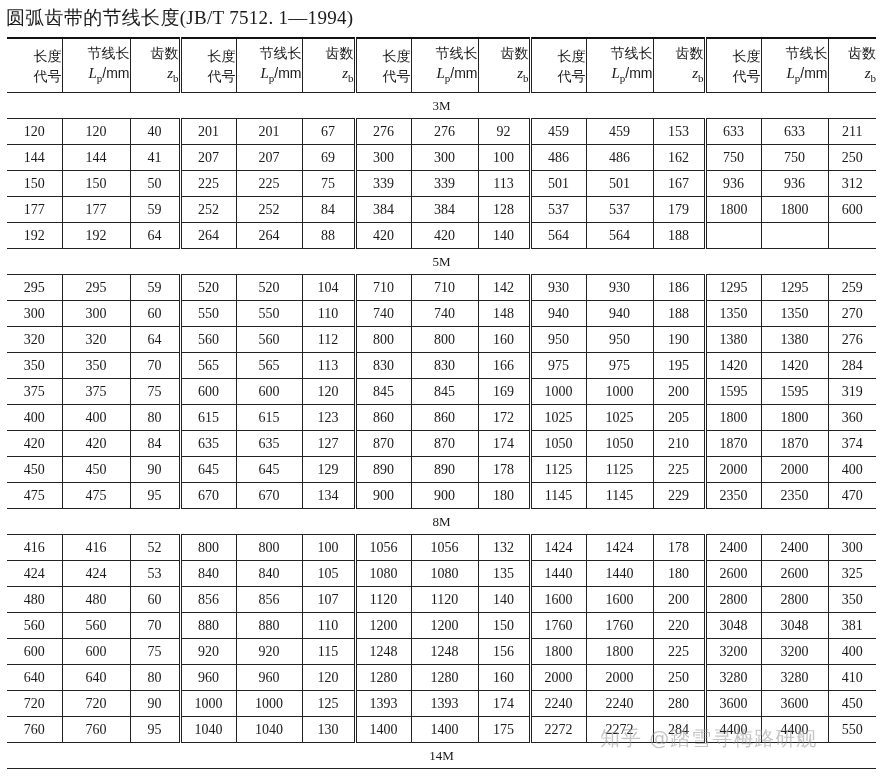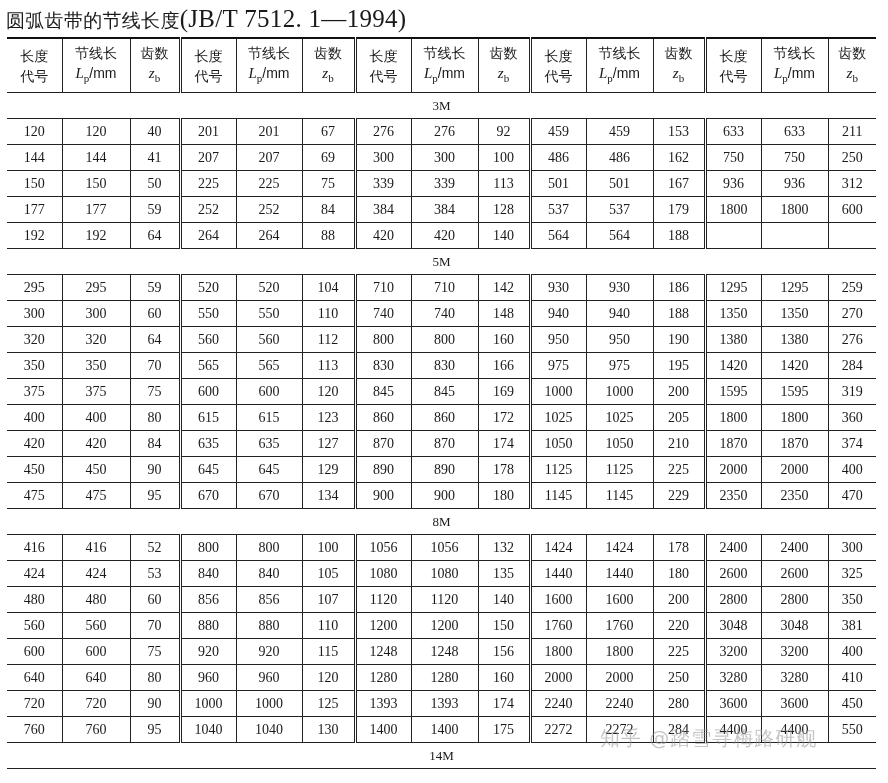--- a/index.html
+++ b/index.html
@@ -1,27 +1,27 @@
 <!DOCTYPE html>
 <html><head>
 <meta charset="utf-8">
 <style>
   html, body { margin: 0; padding: 0; background: #ffffff; }
   body { width: 888px; height: 783px; overflow: hidden; position: relative;
          font-family: "Liberation Serif", "DejaVu Serif", serif; color: #1a1a1a; }
   .title { position: absolute; left: 6px; top: 5px; font-size: 19px; letter-spacing: 0.3px;
            font-family: "DejaVu Sans", "Liberation Sans", sans-serif; white-space: nowrap; }
-  .title .std { font-family: "Liberation Serif", serif; font-size: 25px; }
+  .title .std { font-family: "Liberation Serif", serif; font-size: 19px; }
   table { position: absolute; left: 7px; top: 37px; border-collapse: collapse; table-layout: fixed;
           width: 869px; border-top: 2.5px solid #111; }
   td, th { border: 1px solid #222; height: 25px; padding: 0; text-align: center; vertical-align: middle;
            font-size: 14px; font-weight: normal; line-height: 1; }
   tr td:first-child, tr th:first-child { border-left: none; }
   tr td:last-child, tr th:last-child { border-right: none; }
-  th { height: 53px; font-size: 14px; line-height: 20px; font-family: "DejaVu Sans", "Liberation Sans", sans-serif; }
+  th { height: 53px; font-size: 14px; line-height: 20px; font-family: "DejaVu Sans", "Liberation Sans", sans-serif; text-align: right; }
   th .it { font-family: "Liberation Serif", serif; font-style: italic; font-size: 15px; }
   th .sub { font-family: "Liberation Serif", serif; font-size: 11px; vertical-align: -4px; font-style: normal; }
   th .unit { font-family: Liberation Sans, sans-serif; font-size: 14px; }
   td.grp, th.grp { border-right: 3px double #222; }
   tr.section td { border-left: none; border-right: none; height: 25px; font-size: 13px; text-align: center; }
   .watermark { position: absolute; left: 600px; top: 725px; font-size: 20px; color: rgba(150,150,150,0.55);
                font-family: "DejaVu Sans", sans-serif; white-space: nowrap; letter-spacing: 1px; pointer-events: none; }
 </style>
 </head>
 <body>

